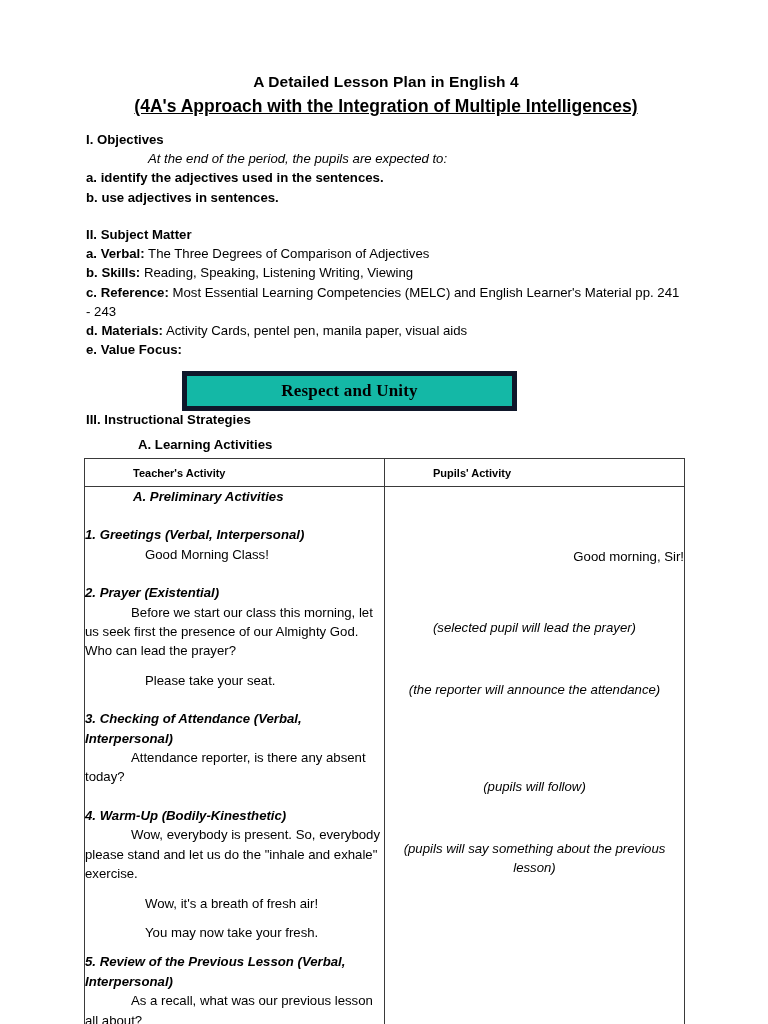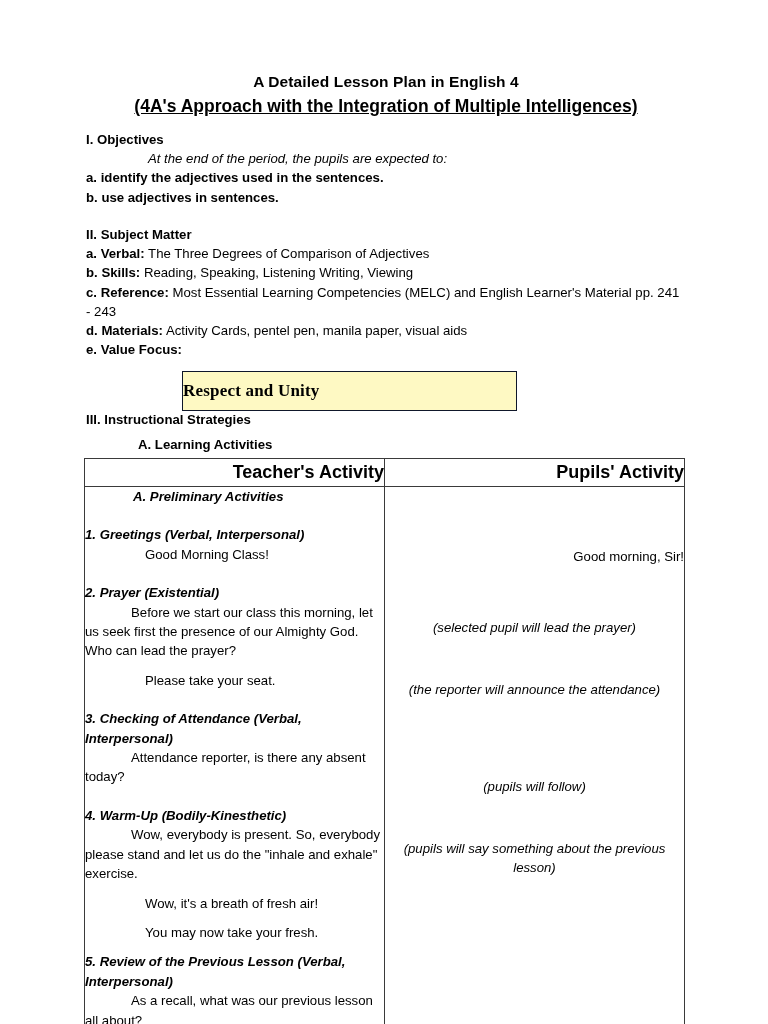--- a/index.html
+++ b/index.html
@@ -73,24 +73,25 @@
   .kv .v { font-weight: 400; }
   .kv { font-weight: 400; }
 
   
   .value-box {
     position: absolute;
     left: 182px;
     top: 371px;
     width: 335px;
     height: 40px;
-    border: 1px solid #0f172a;
+    border: 5px solid #0f172a;
     display: flex;
     align-items: center;
-    background: #fef9c3;
+    justify-content: center;
+    background: #14b8a6;
   }
   .value-box-text {
     font-family: "Liberation Serif", serif;
     font-weight: 700;
     font-size: 17px;
     letter-spacing: 0.2px;
   }
 
   .instructional {
     position: absolute;
@@ -116,24 +117,25 @@
     border-collapse: collapse;
     table-layout: fixed;
   }
   .act-table td, .act-table th {
     border: 1px solid #3a3a3a;
     vertical-align: top;
     padding: 0;
   }
   .act-table th {
     height: 28px;
-    font-size: 18px;
-    font-weight: 700;
-    text-align: right;
+    font-size: 11px;
+    font-weight: 700;
+    text-align: left;
     vertical-align: middle;
+    padding-left: 48px;
   }
   .col-teacher { width: 300px; }
   .col-pupils  { width: 300px; }
 
   .cell-teacher {
     padding: 8px 8px 10px 6px;
     font-size: 13.2px;
     line-height: 19.4px;
   }
   .cell-pupils {

